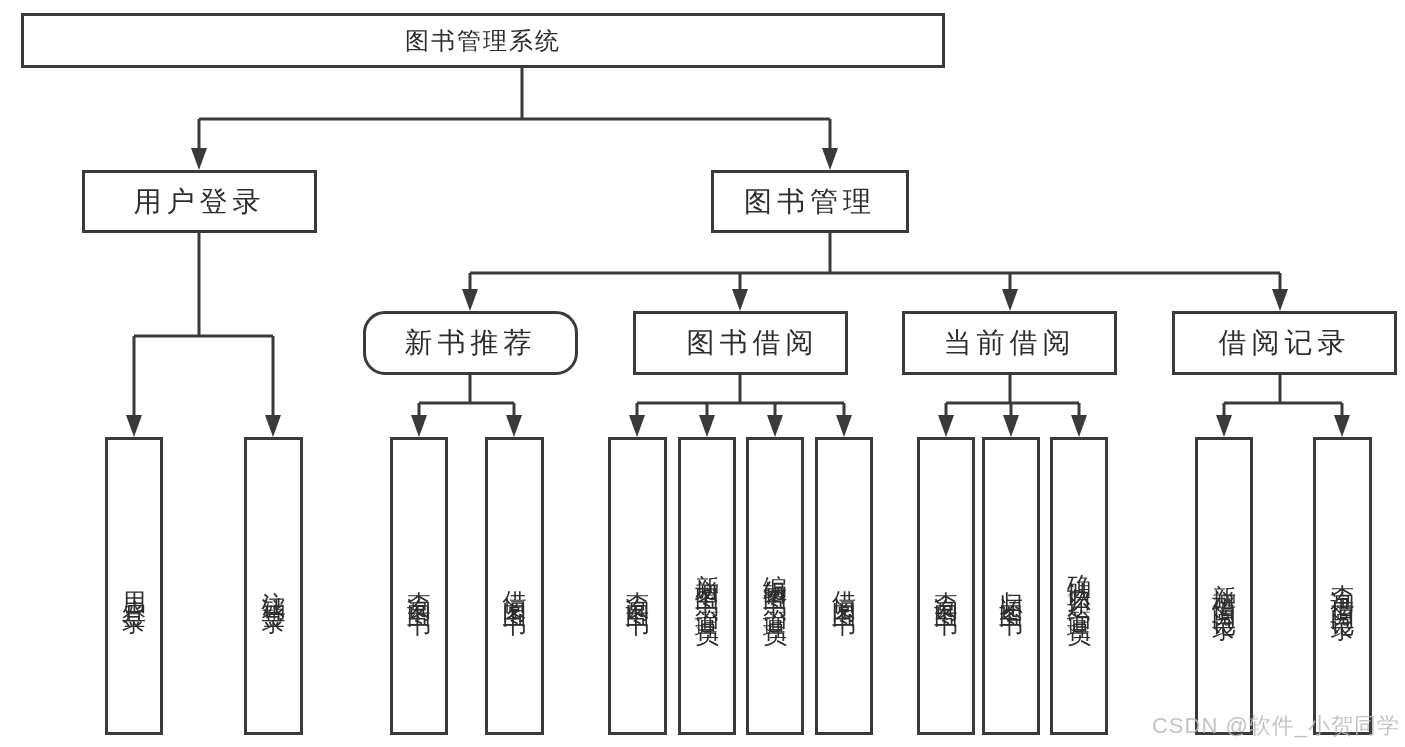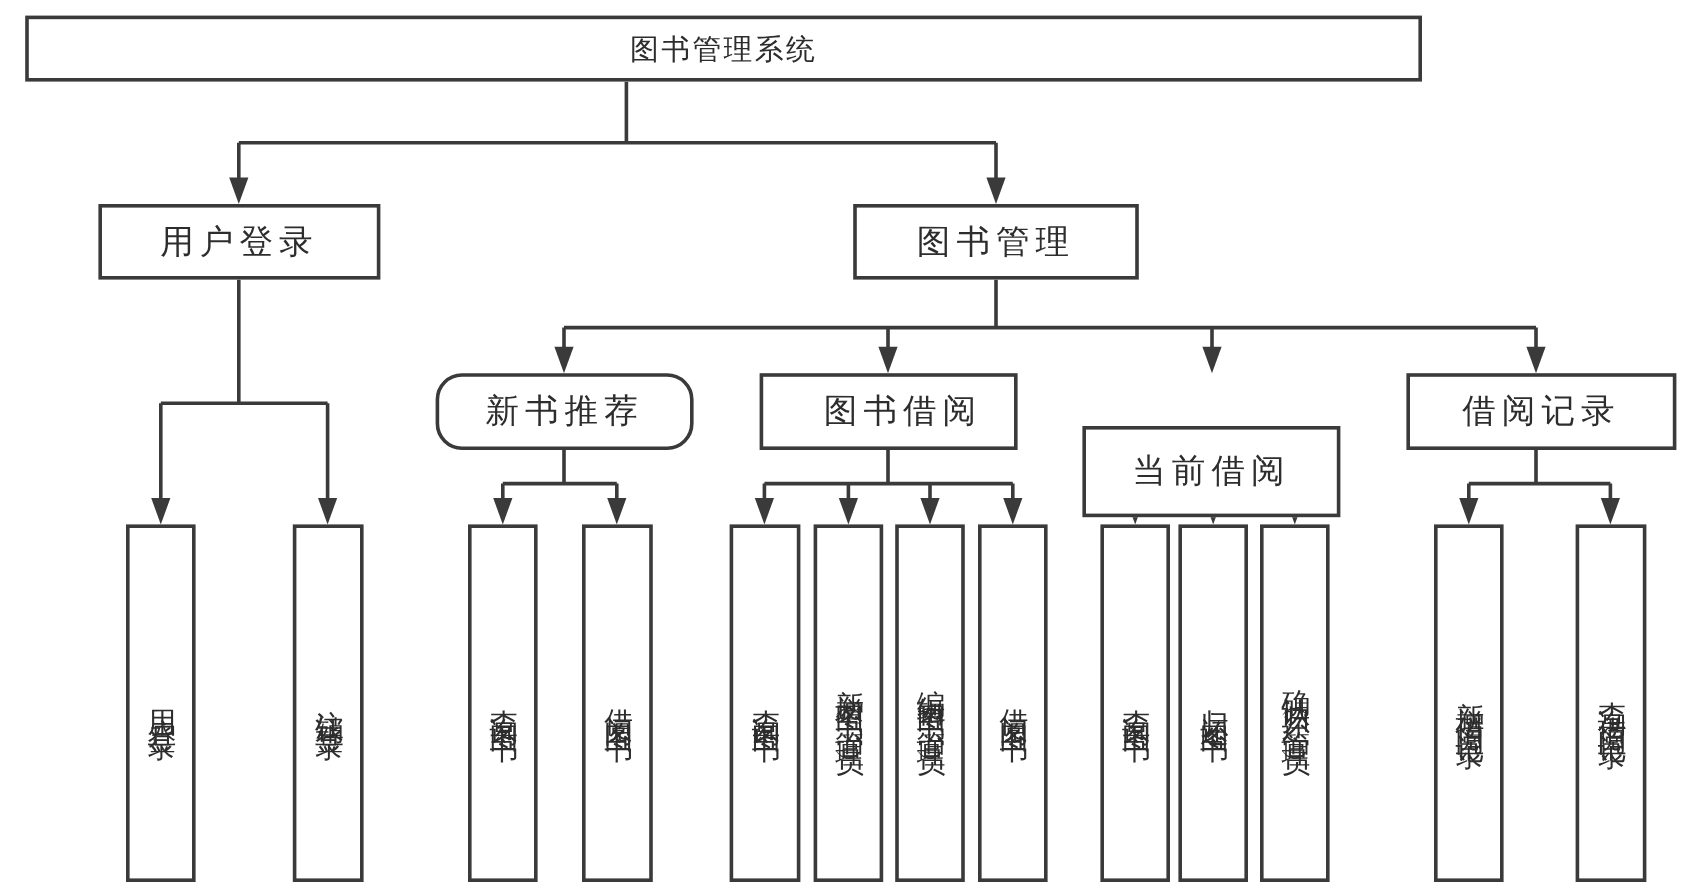--- a/index.html
+++ b/index.html
@@ -95,38 +95,38 @@
       <polygon points="1071,415 1087,415 1079,437"></polygon>
     </g>
 
     <g>
       <path d="M1280,375 V403 M1224,403 H1342 M1224,403 V417 M1342,403 V417"></path>
       <polygon points="1216,415 1232,415 1224,437"></polygon>
       <polygon points="1334,415 1350,415 1342,437"></polygon>
     </g>
   </svg>
 
-  <div class="box root" style="left:21px;top:13px;width:1164px;height:55px;">
+  <div class="box root" style="left:21px;top:13px;width:924px;height:55px;">
     <span>图书管理系统</span>
   </div>
 
   <div class="box branch" style="left:82px;top:170px;width:235px;height:63px;">
     <span>用户登录</span>
   </div>
-  <div class="box branch" style="left:711px;top:170px;width:238px;height:63px;">
+  <div class="box branch" style="left:711px;top:170px;width:198px;height:63px;">
     <span>图书管理</span>
   </div>
 
   <div class="box branch" style="left:363px;top:311px;width:215px;height:64px;border-radius:22px;">
     <span>新书推荐</span>
   </div>
   <div class="box branch" style="left:633px;top:311px;width:215px;height:64px;padding-left:24px;">
     <span>图书借阅</span>
   </div>
-  <div class="box branch" style="left:902px;top:311px;width:215px;height:76px;margin-top:44px;">
+  <div class="box branch" style="left:902px;top:311px;width:215px;height:64px;">
     <span>当前借阅</span>
   </div>
   <div class="box branch" style="left:1172px;top:311px;width:225px;height:64px;">
     <span>借阅记录</span>
   </div>
 
   <div class="box leaf" style="left:105px;top:437px;width:58px;height:298px;">
     <span class="vtext">用户登录</span>
   </div>
   <div class="box leaf" style="left:244px;top:437px;width:59px;height:298px;">
@@ -163,13 +163,14 @@
     <span class="vtext">确认归还（管理员）</span>
   </div>
 
   <div class="box leaf" style="left:1195px;top:437px;width:58px;height:298px;">
     <span class="vtext">新增借阅记录</span>
   </div>
   <div class="box leaf" style="left:1313px;top:437px;width:59px;height:298px;">
     <span class="vtext">查询借阅记录</span>
   </div>
 
+  <div class="watermark">CSDN @软件_小贺同学</div>
 </div>
 
 </body></html>

